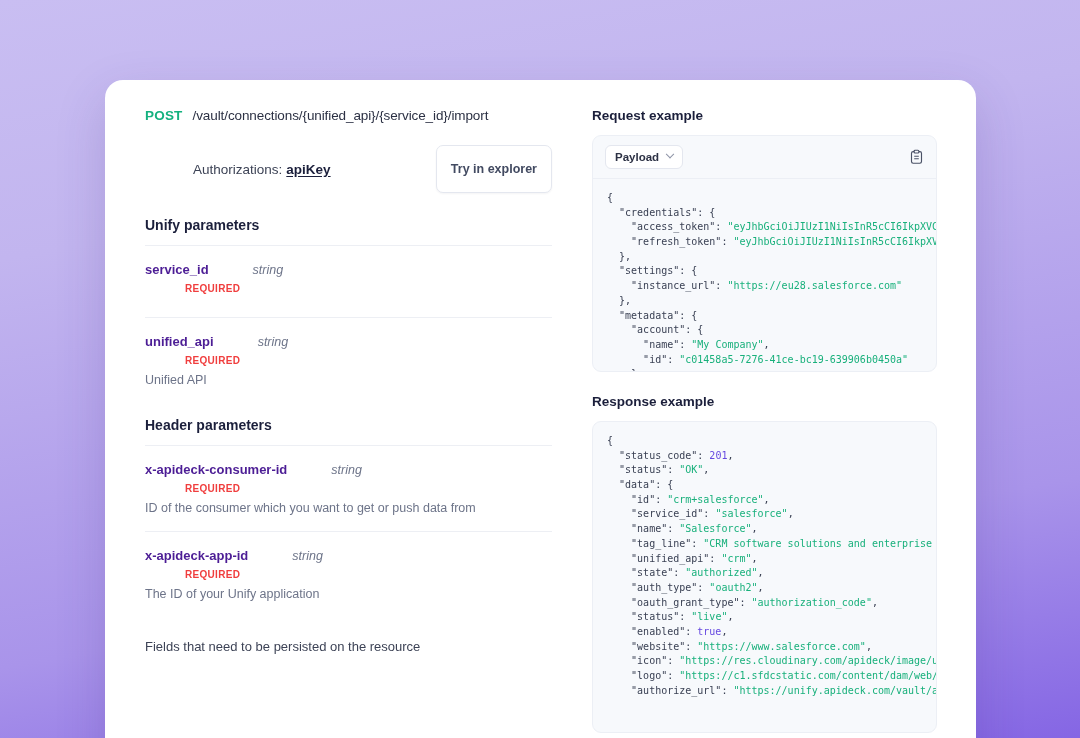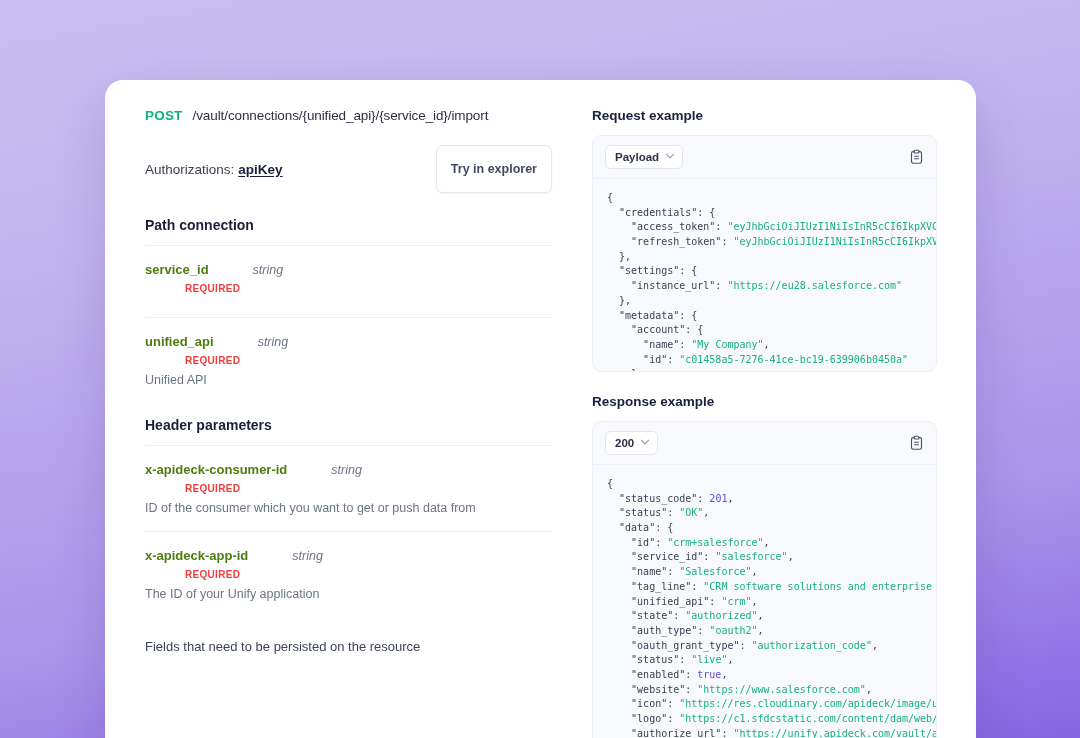--- a/index.html
+++ b/index.html
@@ -79,20 +79,21 @@
     color: #3d4356;
     margin-bottom: 22px;
   }
 
   .auth-row {
     display: flex;
     align-items: center;
     justify-content: space-between;
     margin-bottom: 24px;
     min-height: 30px;
+    margin-left: 48px;
   }
   .auth-left { font-size: 13.5px; color: #3d4356; }
   .auth-link {
     color: #1b1f3b;
     font-weight: bold;
     text-decoration: underline;
     text-underline-offset: 2px;
     margin-left: 4px;
     cursor: pointer;
   }
@@ -128,21 +129,21 @@
   }
   .param-head {
     display: flex;
     align-items: baseline;
     gap: 8px;
     margin-bottom: 6px;
   }
   .param-name {
     font-size: 13px;
     font-weight: bold;
-    color: #4d7c0f;
+    color: #4c1d95;
   }
   .param-type {
     font-size: 12.5px;
     font-style: italic;
     color: #6d7489;
     margin-left: 36px;
   }
   .param-required {
     font-size: 10px;
     font-weight: bold;
@@ -242,21 +243,21 @@
       </div>
 
 
       <div class="auth-row">
         <div class="auth-left">
           <span>Authorizations:</span><a class="auth-link">apiKey</a>
         </div>
         <button class="btn-outline">Try in explorer</button>
       </div>
 
-      <div class="section-title">Path connection</div>
+      <div class="section-title">Unify parameters</div>
       <div class="divider"></div>
 
       <div class="param">
         <div class="param-head">
           <span class="param-name">service_id</span>
           <span class="param-type">string</span>
         </div>
         <div class="param-required">REQUIRED</div>
       </div>
       <div class="divider"></div>
@@ -330,34 +331,20 @@
 <span class="k">    },</span>
 
 
 </div>
         </div>
       </div>
 
       <div class="ex-block">
         <div class="ex-title">Response example</div>
         <div class="code-card">
-          <div class="code-head">
-            <div class="pill">
-              <span>200</span>
-              <span class="chev"></span>
-            </div>
-            <span class="copy-icon">
-              <svg width="15" height="16" viewBox="0 0 15 16" fill="none">
-                <rect x="2.5" y="2.6" width="10" height="11.6" rx="1.7" stroke="#4a5166" stroke-width="1.15"></rect>
-                <rect x="5.1" y="1.2" width="4.8" height="2.8" rx="1" stroke="#4a5166" stroke-width="1.15" fill="#f7f9fc"></rect>
-                <line x1="5.2" y1="7.3" x2="9.8" y2="7.3" stroke="#4a5166" stroke-width="1.05"></line>
-                <line x1="5.2" y1="9.8" x2="9.8" y2="9.8" stroke="#4a5166" stroke-width="1.05"></line>
-              </svg>
-            </span>
-          </div>
           <div class="code-body res-body"><span class="k">{</span>
 <span class="k">  "status_code": </span><span class="n">201</span><span class="k">,</span>
 <span class="k">  "status": </span><span class="s">"OK"</span><span class="k">,</span>
 <span class="k">  "data": {</span>
 <span class="k">    "id": </span><span class="s">"crm+salesforce"</span><span class="k">,</span>
 <span class="k">    "service_id": </span><span class="s">"salesforce"</span><span class="k">,</span>
 <span class="k">    "name": </span><span class="s">"Salesforce"</span><span class="k">,</span>
 <span class="k">    "tag_line": </span><span class="s">"CRM software solutions and enterprise cloud com</span>
 <span class="k">    "unified_api": </span><span class="s">"crm"</span><span class="k">,</span>
 <span class="k">    "state": </span><span class="s">"authorized"</span><span class="k">,</span>

